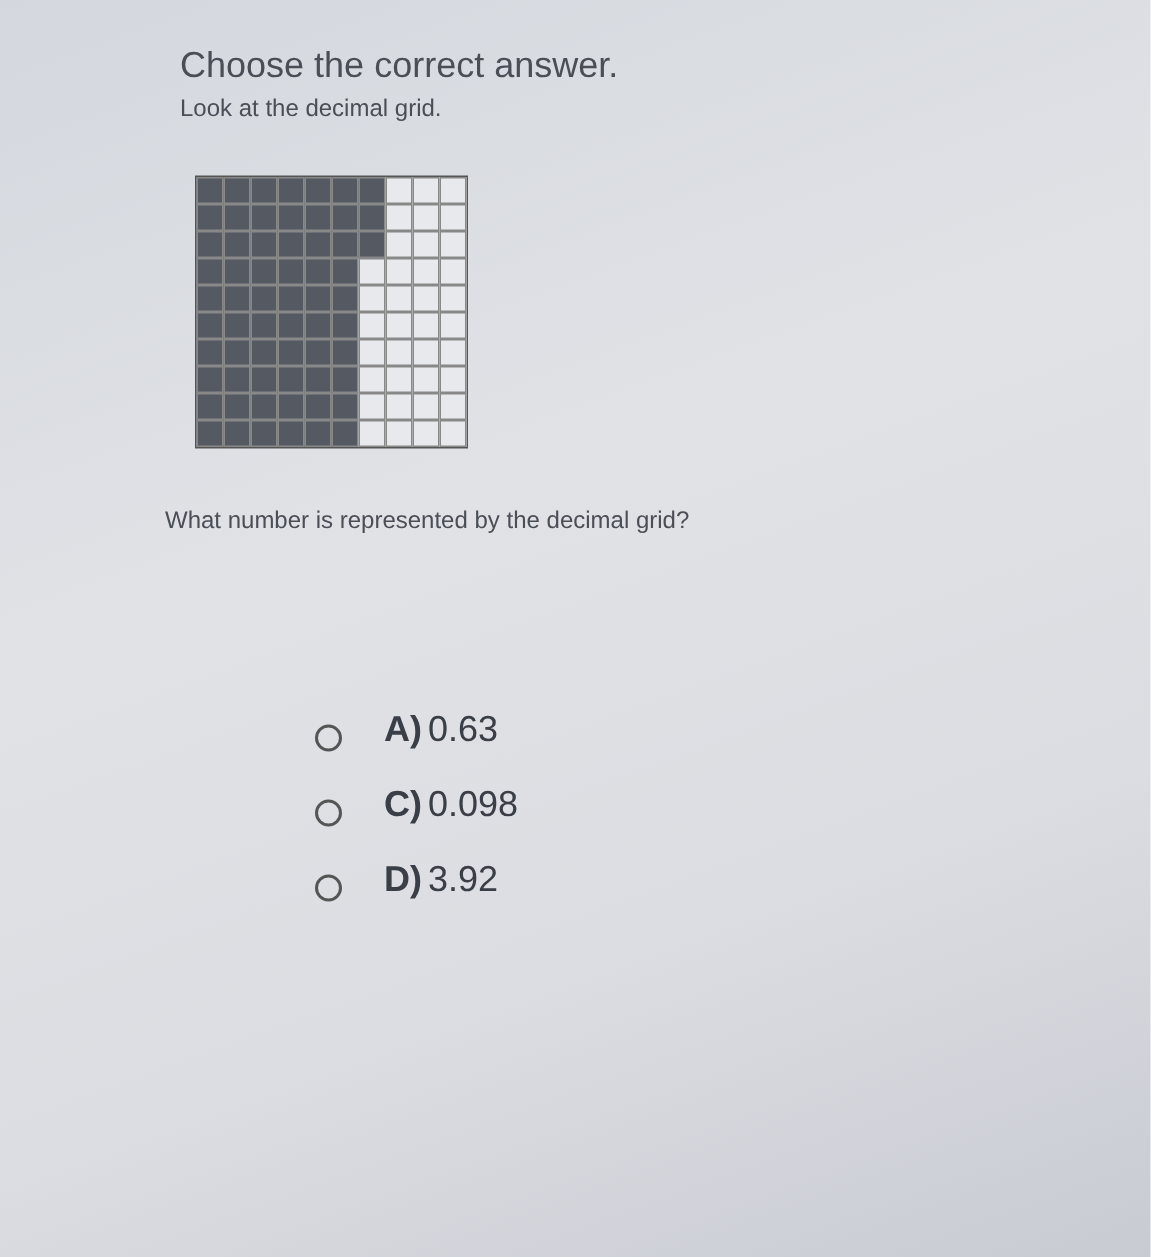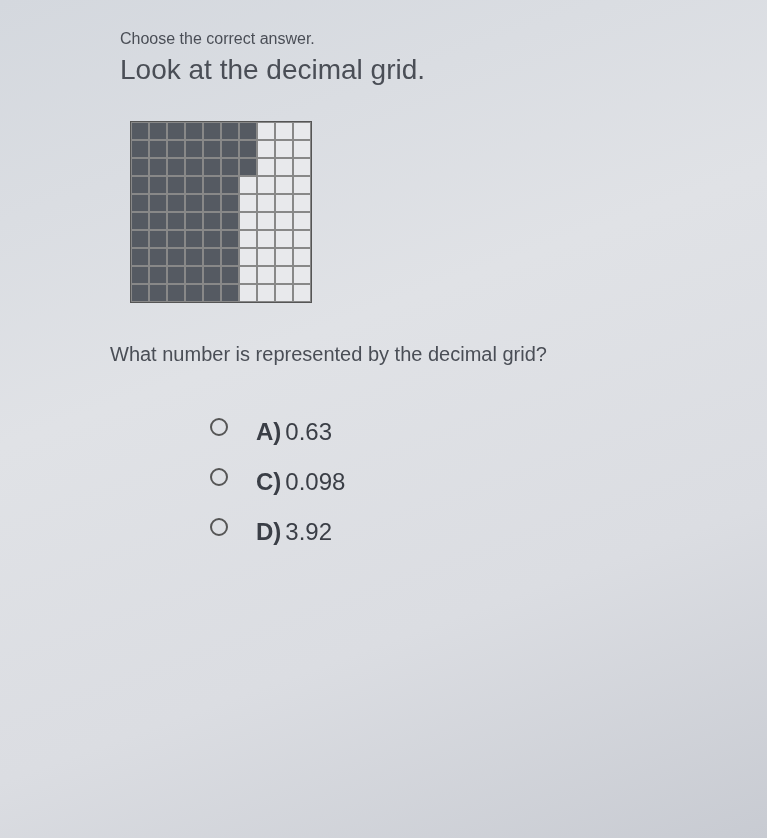--- a/index.html
+++ b/index.html
@@ -10,26 +10,26 @@
     body {
       width: 767px;
       height: 838px;
       background: linear-gradient(160deg, #d4d8de 0%, #e0e2e6 40%, #dbdde2 70%, #c8cbd2 100%);
       font-family: Arial, Helvetica, sans-serif;
       color: #4a4e56;
       padding: 30px 0 0 120px;
       position: relative;
     }
     .instruction-1 {
+      font-size: 24px;
+      color: #4a4e56;
+      margin-bottom: 6px;
+    }
+    .instruction-2 {
       font-size: 16px;
-      color: #4a4e56;
-      margin-bottom: 6px;
-    }
-    .instruction-2 {
-      font-size: 28px;
       color: #4a4e56;
       margin-bottom: 35px;
     }
     .grid-container {
       margin-left: 10px;
       margin-bottom: 40px;
     }
     .decimal-grid {
       display: grid;
       grid-template-columns: repeat(10, 18px);
@@ -39,31 +39,31 @@
       width: fit-content;
     }
     .cell {
       border: 1px solid #888;
       background: #e8e9ec;
     }
     .cell.filled {
       background: #555a62;
     }
     .question {
-      font-size: 20px;
-      color: #4a4e56;
-      margin-bottom: 52px;
+      font-size: 16px;
+      color: #4a4e56;
+      margin-bottom: 116px;
       margin-left: -10px;
     }
     .options {
       margin-left: 90px;
     }
     .option {
       display: flex;
-      align-items: flex-start;
+      align-items: flex-end;
       margin-bottom: 22px;
       cursor: pointer;
     }
     .radio {
       width: 18px;
       height: 18px;
       border: 2px solid #555;
       border-radius: 50%;
       margin-right: 28px;
       flex-shrink: 0;

